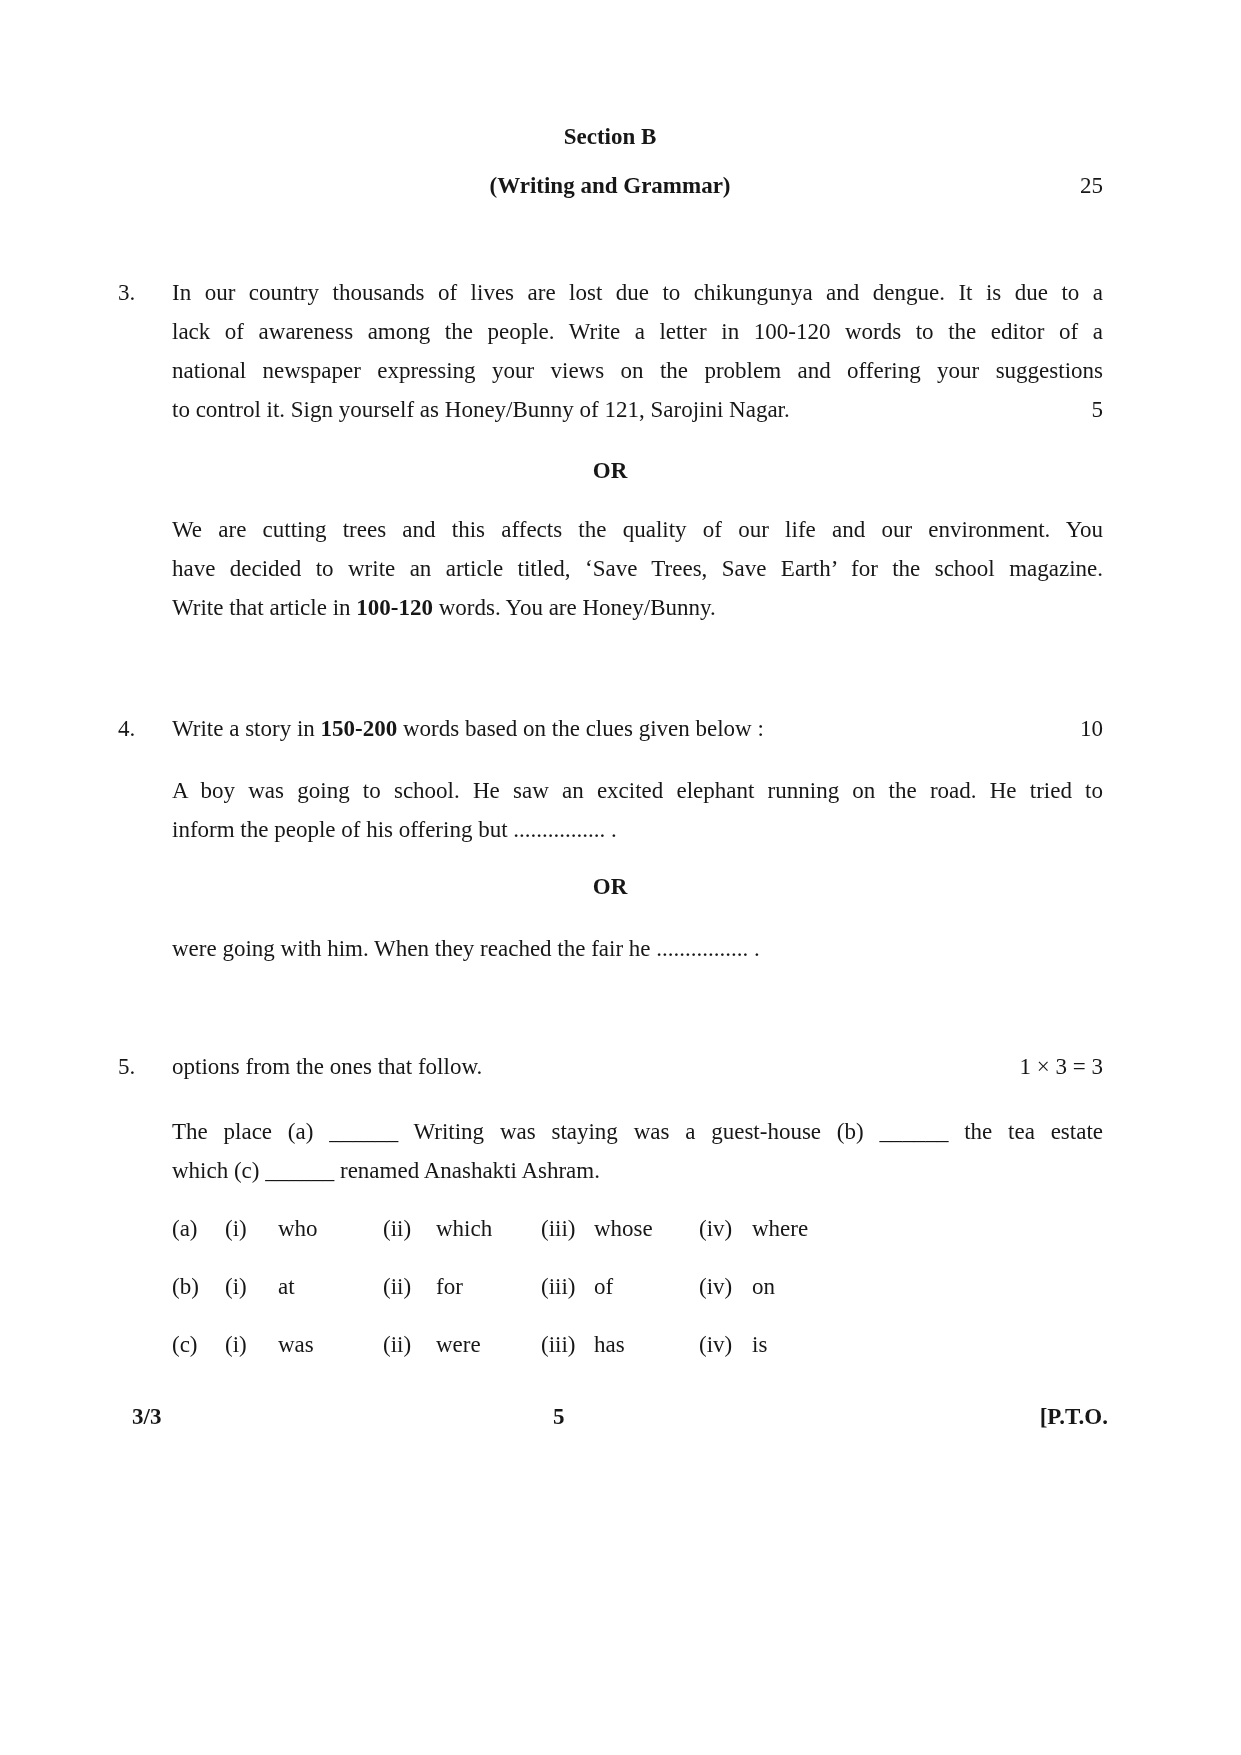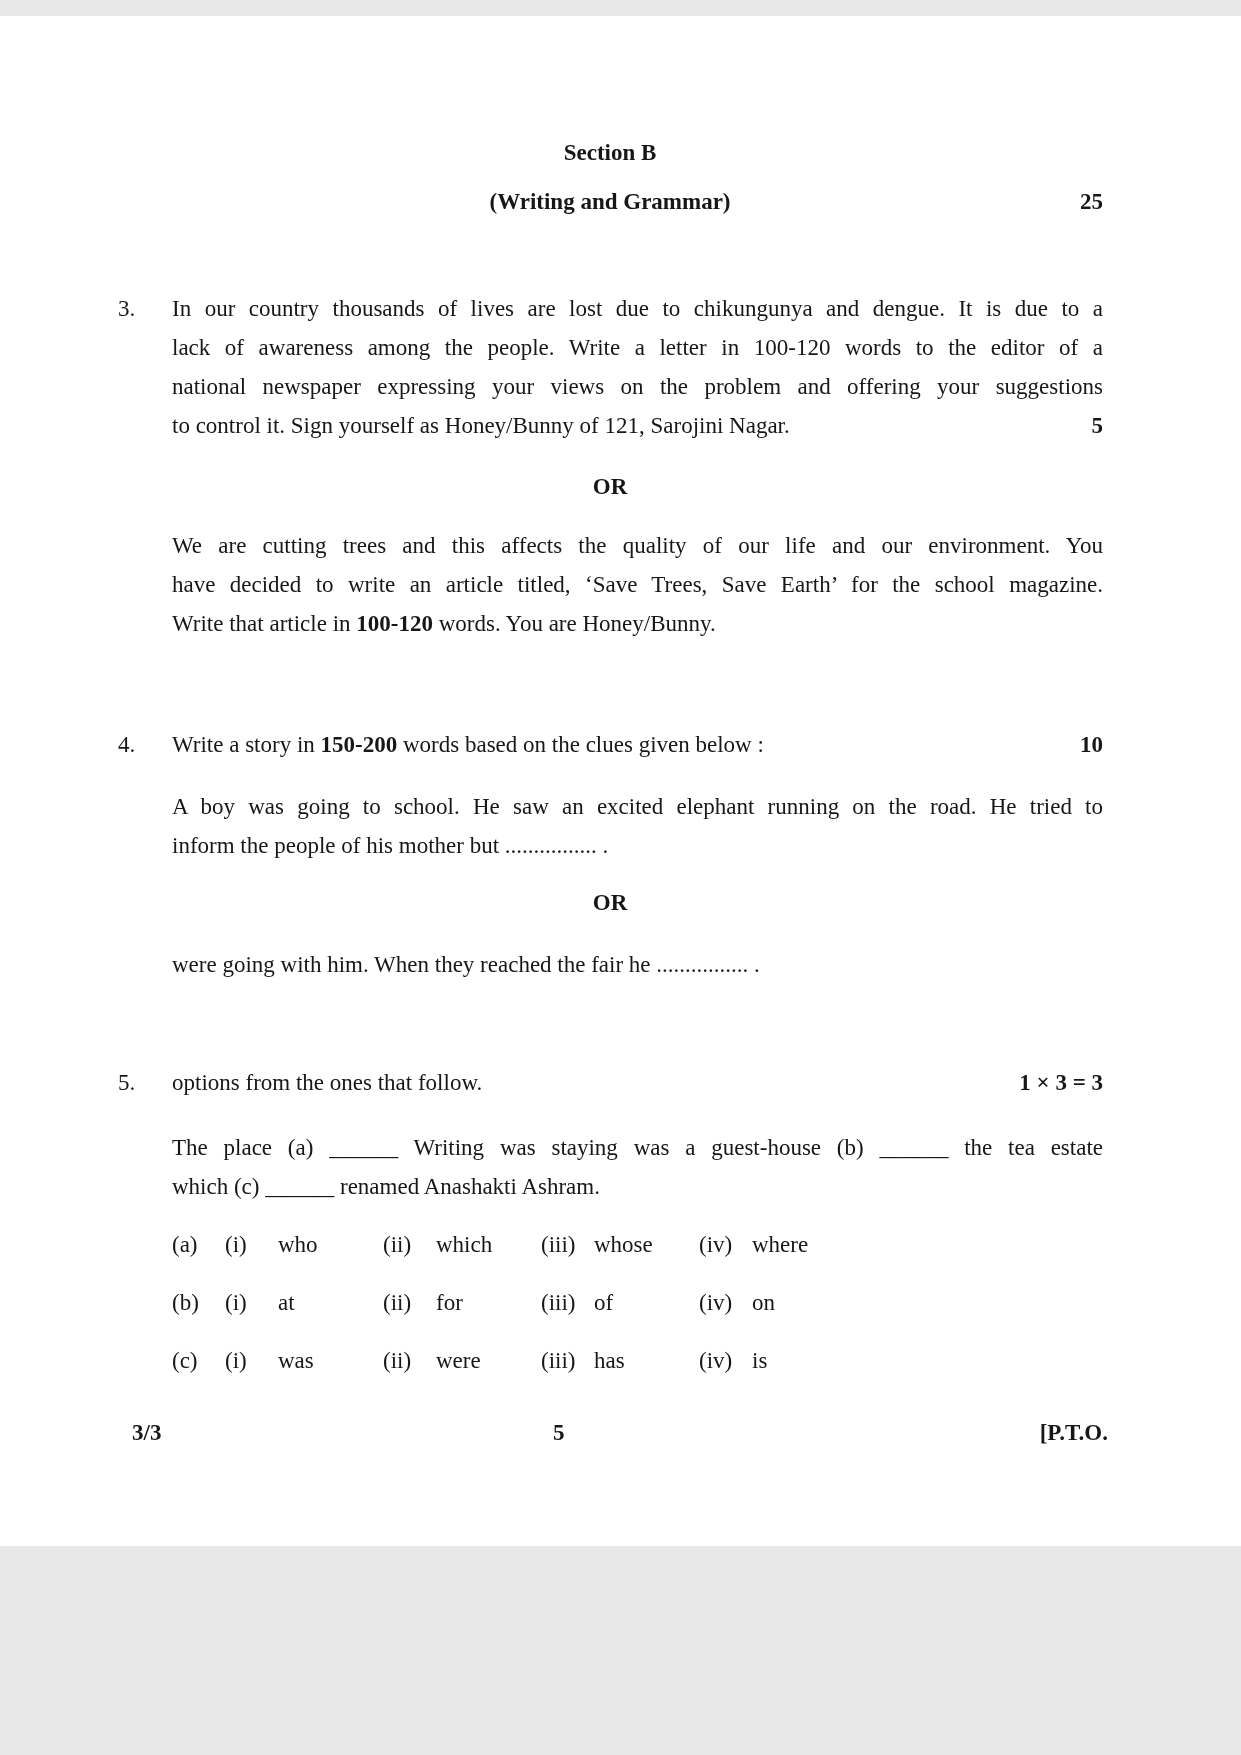--- a/index.html
+++ b/index.html
@@ -1,33 +1,33 @@
 <!DOCTYPE html>
 <html><head>
 <meta charset="utf-8">
 <style>
   html,body{margin:0;padding:0;background:#e8e8e8;}
   .page{
     position:relative;
-    width:1241px;height:1530px;
+    width:1241px;height:1755px;
     background:#ffffff;
     font-family:"Liberation Serif","DejaVu Serif",serif;
     font-size:23px;line-height:39px;
     color:#171717;
     overflow:hidden;
-    margin:16px auto;
+    margin:0 auto;
   }
   .col{position:absolute;left:172px;top:0;width:931px;}
   .block{position:relative;}
   .line{position:relative;height:39px;line-height:39px;white-space:normal;overflow:visible;}
   .just{text-align:justify;text-align-last:justify;}
   .center{text-align:center;padding-right:55px;}
   .b{font-weight:bold;}
   .qnum{position:absolute;left:-54px;top:0;width:50px;}
-  .marks{position:absolute;right:0;top:0;font-weight:bold;text-align:right;}
+  .marks{position:absolute;right:0;top:0;font-weight:normal;text-align:right;}
   
   .optrow{display:grid;grid-template-columns:53px 53px 105px 53px 105px 53px 105px 53px auto;height:39px;line-height:39px;margin-bottom:19px;}
   .footer-item{position:absolute;font-weight:bold;}
 </style>
 </head>
 <body>
 
 <div class="page">
   <div class="col">
 
@@ -61,21 +61,21 @@
     <div class="block" style="margin-top:82px">
       <span class="qnum">4.</span>
       <div class="line">
         <span>Write a story in </span><span class="b">150-200</span><span> words based on the clues given below :</span>
         <span class="marks">10</span>
       </div>
     </div>
 
     <div class="block" style="margin-top:23px">
       <div class="line just">A boy was going to school. He saw an excited elephant running on the road. He tried to</div>
-      <div class="line">inform the people of his mother but ................ .</div>
+      <div class="line">inform the people of his offering but ................ .</div>
     </div>
 
     <div class="block line center b" style="margin-top:18px">OR</div>
 
     <div class="block" style="margin-top:23px">
       <div class="line">were going with him. When they reached the fair he ................ .</div>
     </div>
 
     <div class="block" style="margin-top:79px">
       <span class="qnum">5.</span>

